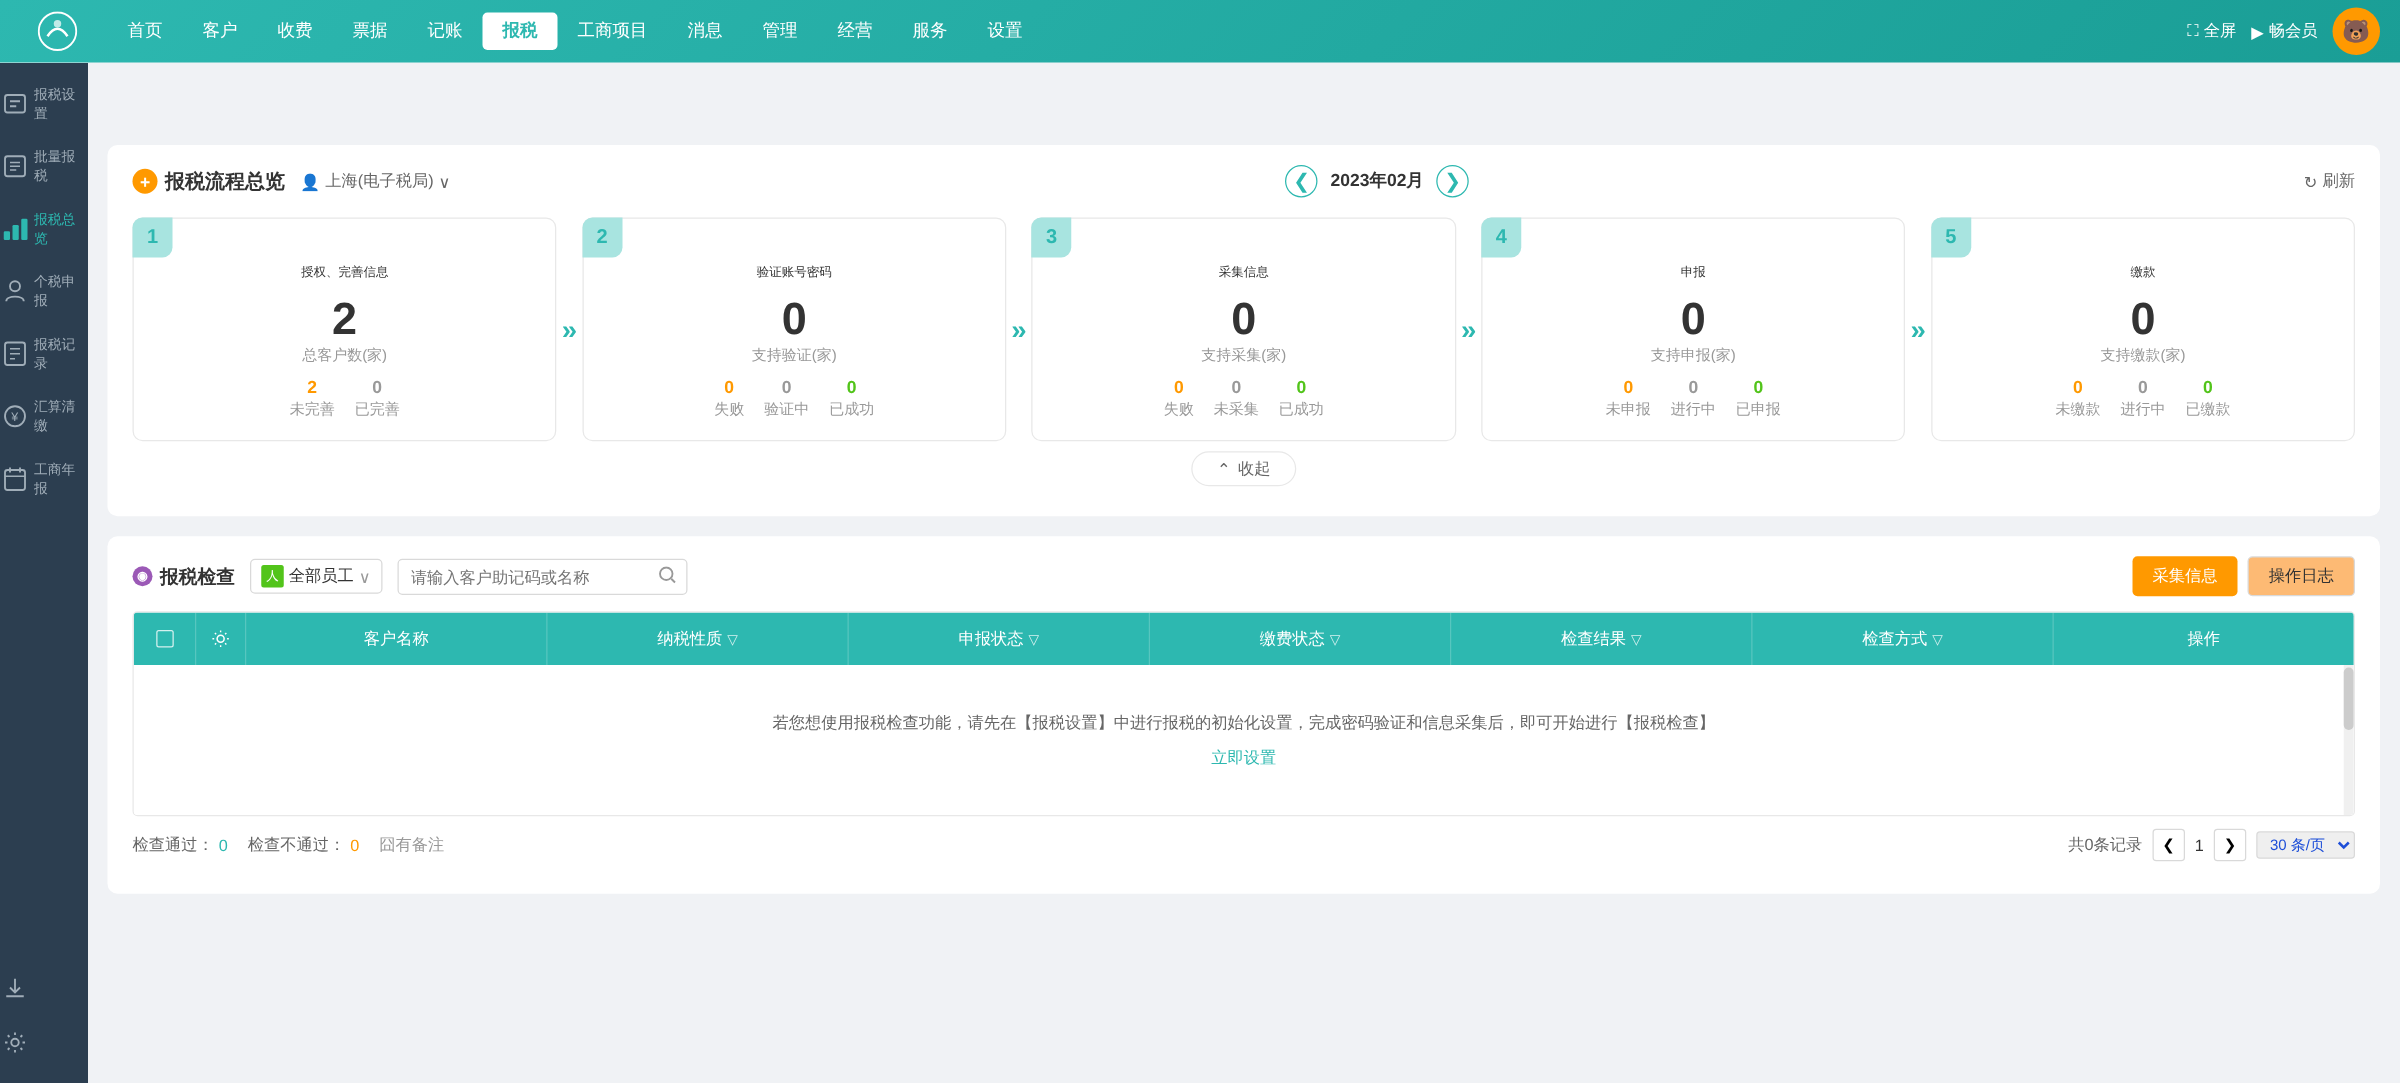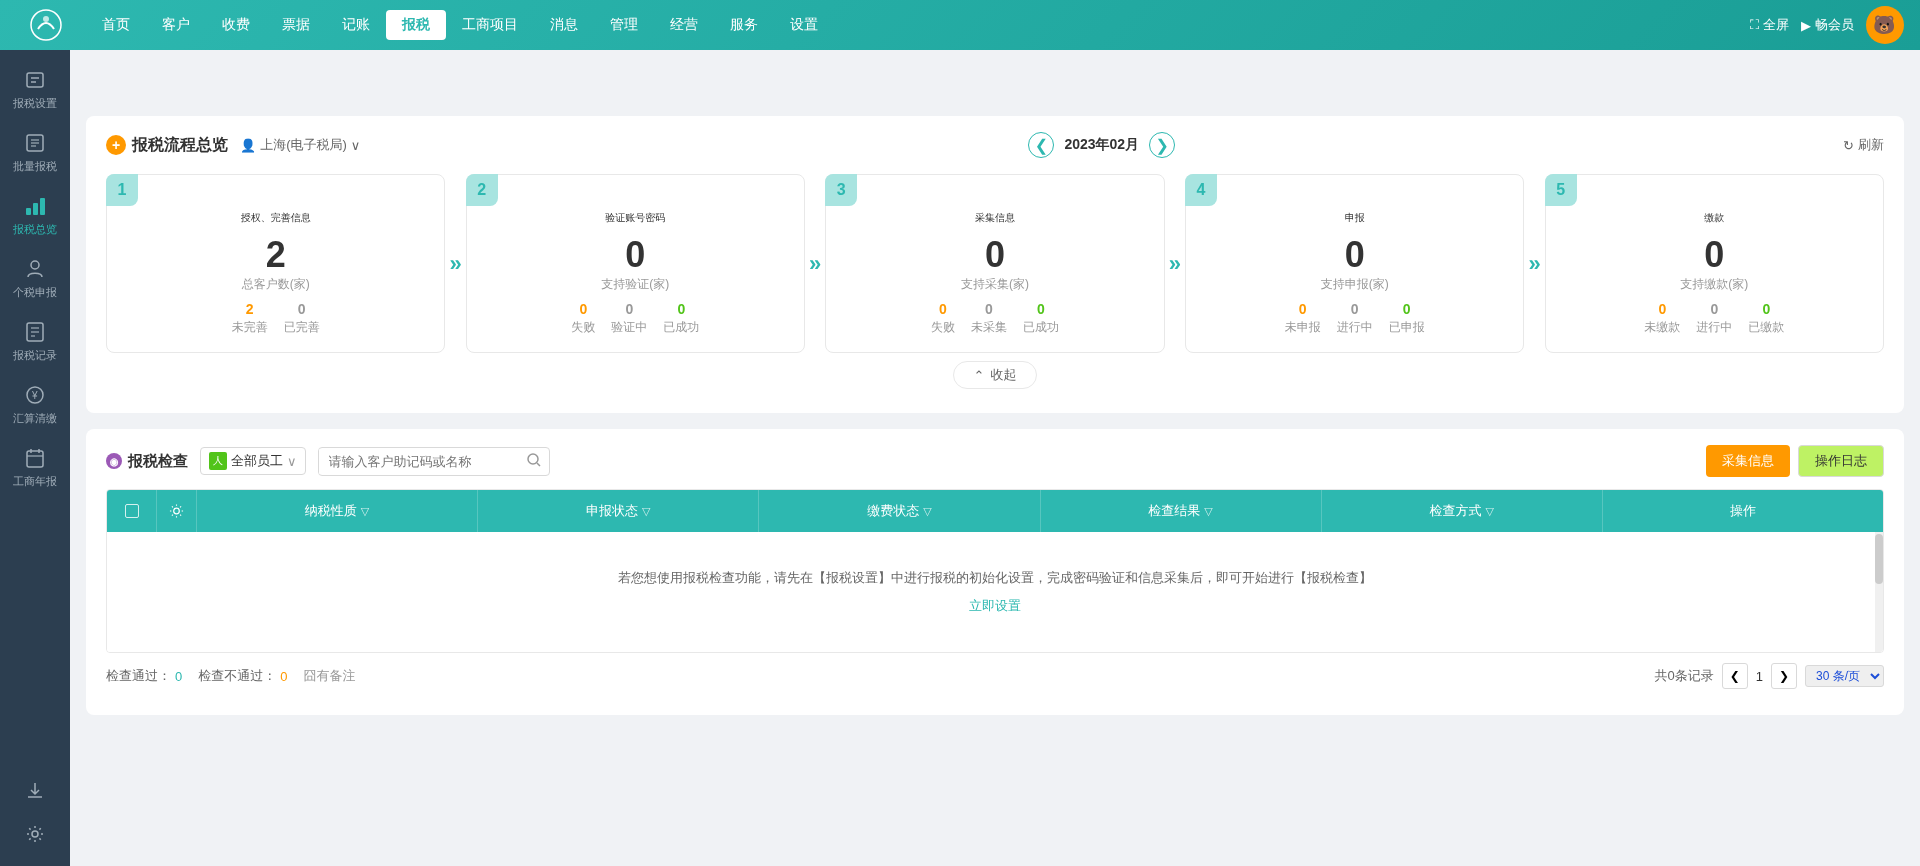--- a/index.html
+++ b/index.html
@@ -76,21 +76,21 @@
       background: #2c3e50;
       display: flex;
       flex-direction: column;
       align-items: center;
       padding-top: 8px;
       z-index: 90;
     }
     .sidebar-item {
       width: 100%;
       display: flex;
-      flex-direction: column;
+      flex-direction: row;
       align-items: center;
       padding: 10px 0;
       cursor: pointer;
       color: #a0adb8;
       font-size: 11px;
       gap: 4px;
       transition: color 0.2s;
     }
     .sidebar-item.active { color: #2db8b0; }
     .sidebar-icon {
@@ -331,21 +331,21 @@
     .btn-primary {
       background: #f90;
       color: #fff;
       border: none;
       border-radius: 4px;
       padding: 6px 16px;
       font-size: 13px;
       cursor: pointer;
     }
     .btn-default {
-      background: #bef264;
+      background: #fdba74;
       color: #333;
       border: 1px solid #d9d9d9;
       border-radius: 4px;
       padding: 6px 16px;
       font-size: 13px;
       cursor: pointer;
     }
 
     
     .table-wrap {
@@ -776,20 +776,23 @@
         <div class="th-checkbox">
           <div class="checkbox-sq"></div>
         </div>
         <div class="th-settings">
           <svg width="16" height="16" viewBox="0 0 16 16" fill="none">
             <circle cx="8" cy="8" r="3" stroke="white" stroke-width="1.3"></circle>
             <path d="M8 1 L8 2.5 M8 13.5 L8 15 M1 8 L2.5 8 M13.5 8 L15 8 M3.1 3.1 L4.2 4.2 M11.8 11.8 L12.9 12.9 M3.1 12.9 L4.2 11.8 M11.8 4.2 L12.9 3.1" stroke="white" stroke-width="1.2"></path>
           </svg>
         </div>
         <div class="th-cell">
+          <span>客户名称</span>
+        </div>
+        <div class="th-cell">
           <span>纳税性质</span>
           <span class="filter-icon">▽</span>
         </div>
         <div class="th-cell">
           <span>申报状态</span>
           <span class="filter-icon">▽</span>
         </div>
         <div class="th-cell">
           <span>缴费状态</span>
           <span class="filter-icon">▽</span>

